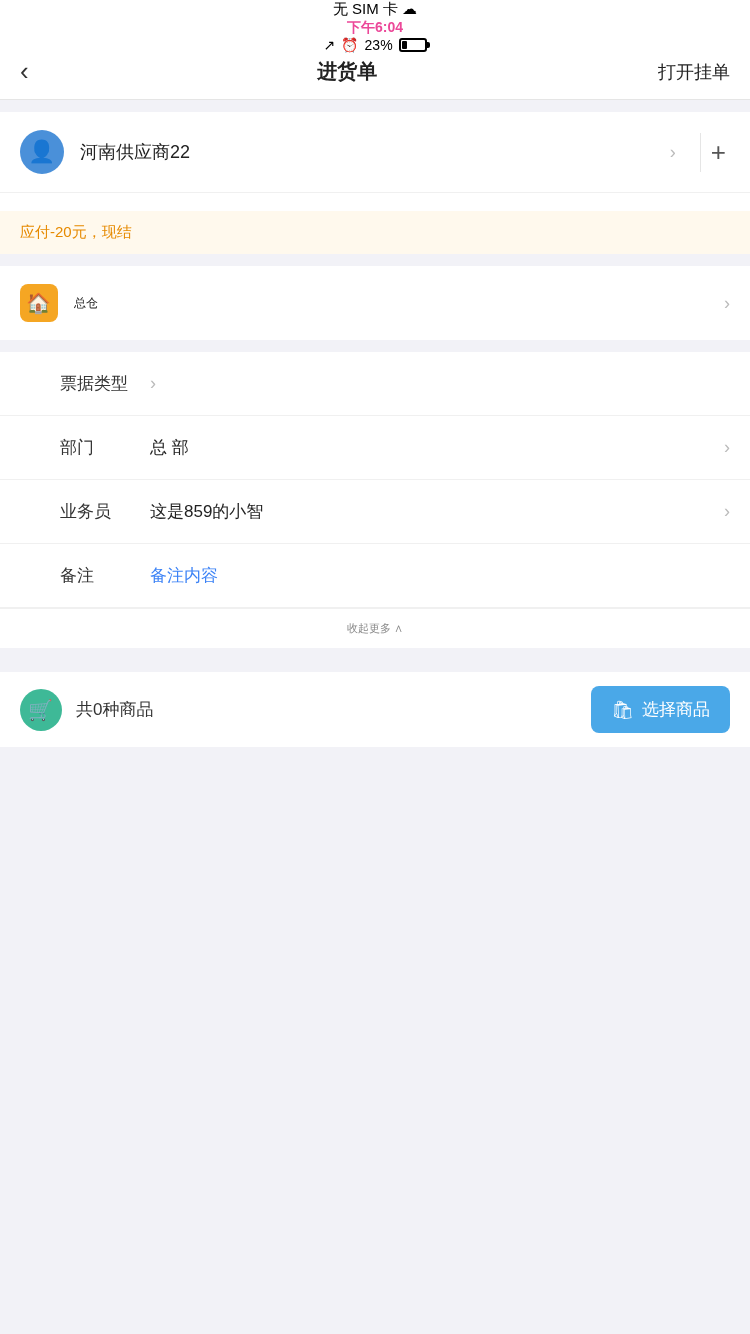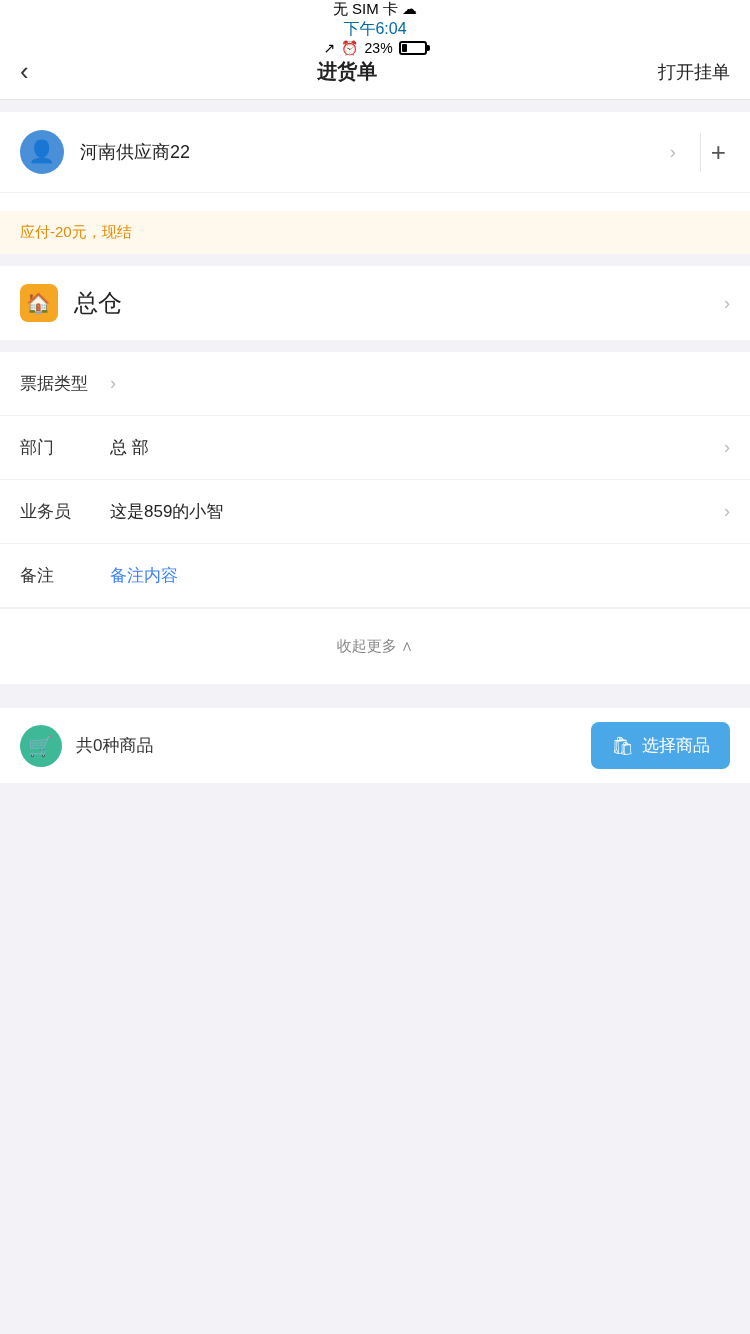--- a/index.html
+++ b/index.html
@@ -18,21 +18,21 @@
       height: 44px;
       display: flex;
       align-items: center;
       justify-content: space-between;
       padding: 0 20px;
       font-size: 15px;
       font-weight: 500;
       flex-direction: column;
     }
     .status-left { font-size: 15px; color: #000; }
-    .status-center { font-size: 16px; font-weight: 400; color: #0369a1; }
+    .status-center { font-size: 14px; font-weight: 700; color: #ec4899; }
     .status-right { display: flex; align-items: center; gap: 6px; font-size: 14px; color: #000; }
     .battery-icon {
       width: 28px; height: 14px; border: 2px solid #000; border-radius: 3px; position: relative; display: inline-flex; align-items: center; padding: 1px;
     }
     .battery-icon::after {
       content: ''; position: absolute; right: -5px; top: 50%; transform: translateY(-50%);
       width: 3px; height: 6px; background: #000; border-radius: 0 2px 2px 0;
     }
     .battery-fill { width: 23%; height: 100%; background: #000; border-radius: 1px; }
 
@@ -100,48 +100,48 @@
       display: flex; align-items: center;
       padding: 18px 20px;
       background: #fff;
       min-height: 64px;
     }
     .warehouse-icon-wrap {
       width: 38px; height: 38px; border-radius: 8px; background: #f5a623;
       display: flex; align-items: center; justify-content: center;
       margin-right: 16px; flex-shrink: 0; color: #fff; font-size: 20px;
     }
-    .warehouse-name { flex: 1; font-size: 24px; color: #222; }
+    .warehouse-name { flex: 1; font-size: 12px; color: #222; }
     .row-chevron { color: #bbb; font-size: 18px; }
 
     
     .form-section { background: #fff; }
     .form-row {
       display: flex; align-items: center;
       padding: 20px 20px;
       border-bottom: 1px solid #f0f0f0;
       min-height: 62px;
     }
     .form-row:last-child { border-bottom: none; }
     .form-label {
-      font-size: 17px; color: #333; width: 90px; flex-shrink: 0;
+      font-size: 17px; color: #333; width: 90px; flex-shrink: 0; margin-left: 40px;
     }
     .form-value {
       flex: 1; font-size: 17px; color: #222;
     }
     .form-value.placeholder { color: #3b82f6; }
     .form-chevron { color: #bbb; font-size: 18px; }
 
     
     .collapse-row {
       background: #fff;
       text-align: center;
-      padding: 28px;
+      padding: 12px;
       border-top: 1px solid #f0f0f0;
-      font-size: 15px;
+      font-size: 11px;
       color: #888;
       cursor: pointer;
     }
 
     
     .products-bar {
       display: flex; align-items: center;
       background: #fff;
       padding: 14px 20px;
       margin-top: 12px;

